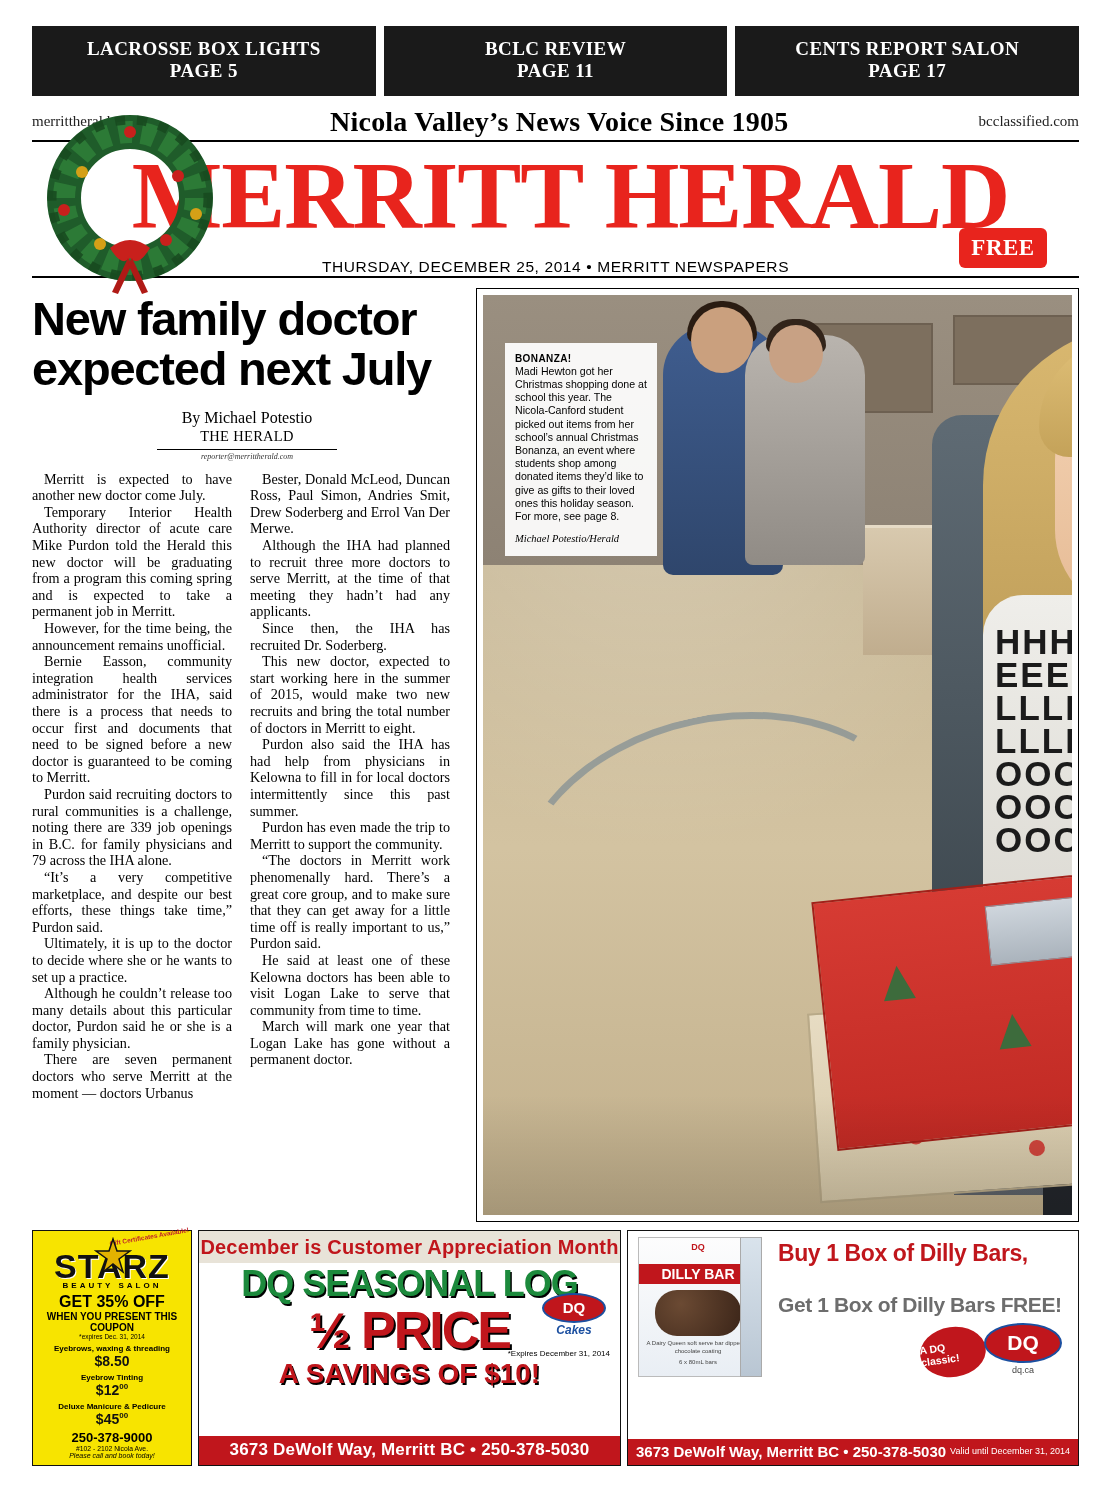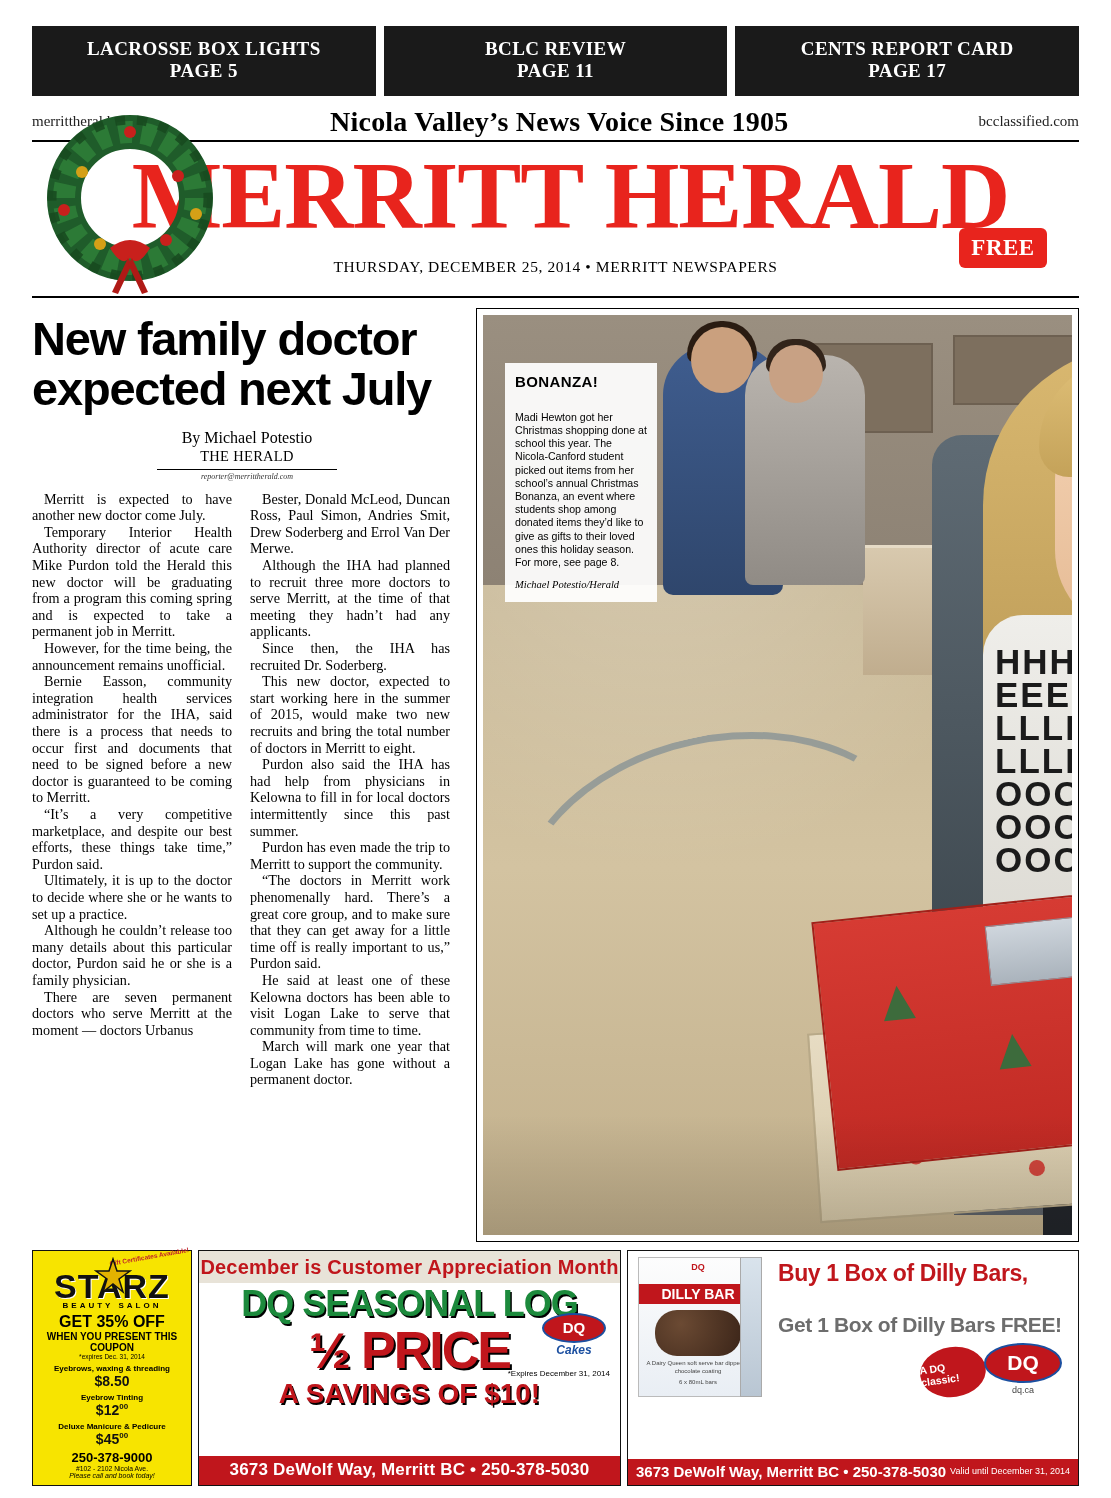--- a/index.html
+++ b/index.html
@@ -80,25 +80,25 @@
     font-weight:bold;
     font-size:96px;
     line-height:104px;
     color:#e8241d;
     letter-spacing:-1px;
     margin-left:30px;
   }
 
   .subline {
     text-align:center;
-    font-family:Liberation Serif, serif;
+    font-family:Liberation Sans, sans-serif;
     font-size:15.5px;
     letter-spacing:.6px;
     margin-top:-6px;
-    padding-bottom:20px;
+    padding-bottom:0;
   }
   .free-badge {
     position:absolute;
     right:32px;
     top:84px;
     width:88px; height:40px;
     background:#e8241d;
     color:#fff;
     border-radius:6px;
     font-family:"Liberation Serif", serif;
@@ -331,23 +331,23 @@
   .caption-box {
     position:absolute;
     left:22px; top:48px;
     width:152px;
     background:rgba(255,255,255,.93);
     padding:10px 10px 12px 10px;
   }
   .caption-title {
     font-family:"Liberation Sans", sans-serif;
     font-weight:bold;
-    font-size:15px;
+    font-size:10px;
     letter-spacing:.4px;
-    margin-bottom:21px;
+    margin-bottom:1px;
   }
   .caption-text {
     font-family:"Liberation Sans", sans-serif;
     font-size:10.6px;
     line-height:13.2px;
   }
   .caption-credit {
     font-family:"Liberation Serif", serif;
     font-style:italic;
     font-size:10.5px;
@@ -521,21 +521,21 @@
 <div class="teaser-bar">
   <div class="teaser">
     <span>LACROSSE BOX LIGHTS</span>
     <span class="ln2">PAGE 5</span>
   </div>
   <div class="teaser">
     <span>BCLC REVIEW</span>
     <span class="ln2">PAGE 11</span>
   </div>
   <div class="teaser">
-    <span>CENTS REPORT CARD</span>
+    <span>CENTS REPORT SALON</span>
     <span class="ln2">PAGE 17</span>
   </div>
 </div>
 
 <div class="masthead">
 
   <div class="tagline-row">
     <div class="url-left">merrittherald.com</div>
     <div class="tagline">Nicola Valley’s News Voice Since 1905</div>
     <div class="url-right">bcclassified.com</div>
@@ -576,20 +576,21 @@
       <span class="org">THE HERALD</span>
     </div>
     <div class="byline-email">reporter@merrittherald.com</div>
 
     <div class="cols2">
       <div class="col">
         <p class="first">Merritt is expected to have another new doctor come July.</p>
         <p>Temporary Interior Health Authority director of acute care Mike Purdon told the Herald this new doctor will be graduating from a program this coming spring and is expected to take a permanent job in Merritt.</p>
         <p>However, for the time being, the announcement remains unofficial.</p>
         <p>Bernie Easson, community integration health services administrator for the IHA, said there is a process that needs to occur first and documents that need to be signed before a new doctor is guaranteed to be coming to Merritt.</p>
+        <p>Purdon said recruiting doctors to rural communities is a challenge, noting there are 339 job openings in B.C. for family physicians and 79 across the IHA alone.</p>
         <p>“It’s a very competitive marketplace, and despite our best efforts, these things take time,” Purdon said.</p>
         <p>Ultimately, it is up to the doctor to decide where she or he wants to set up a practice.</p>
         <p>Although he couldn’t release too many details about this particular doctor, Purdon said he or she is a family physician.</p>
         <p>There are seven permanent doctors who serve Merritt at the moment — doctors Urbanus</p>
       </div>
       <div class="col">
         <p>Bester, Donald McLeod, Duncan Ross, Paul Simon, Andries Smit, Drew Soderberg and Errol Van Der Merwe.</p>
         <p>Although the IHA had planned to recruit three more doctors to serve Merritt, at the time of that meeting they hadn’t had any applicants.</p>
         <p>Since then, the IHA has recruited Dr. Soderberg.</p>
         <p>This new doctor, expected to start working here in the summer of 2015, would make two new recruits and bring the total number of doctors in Merritt to eight.</p>

